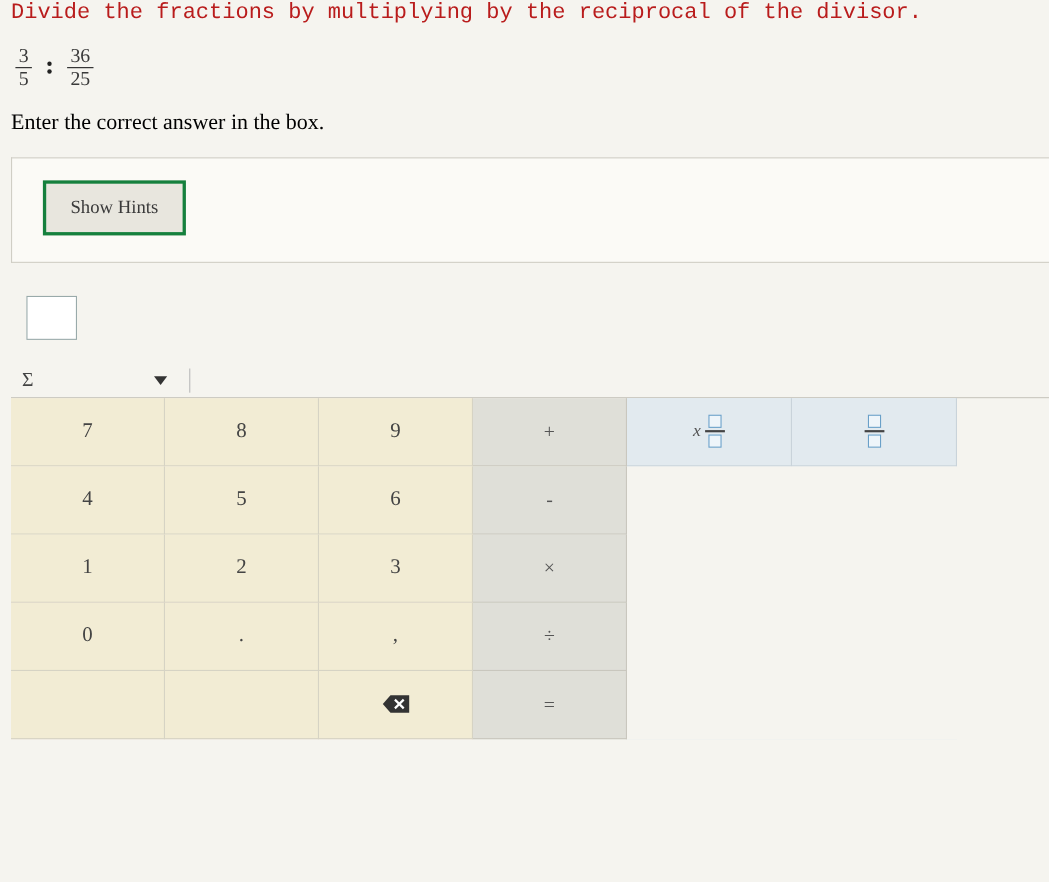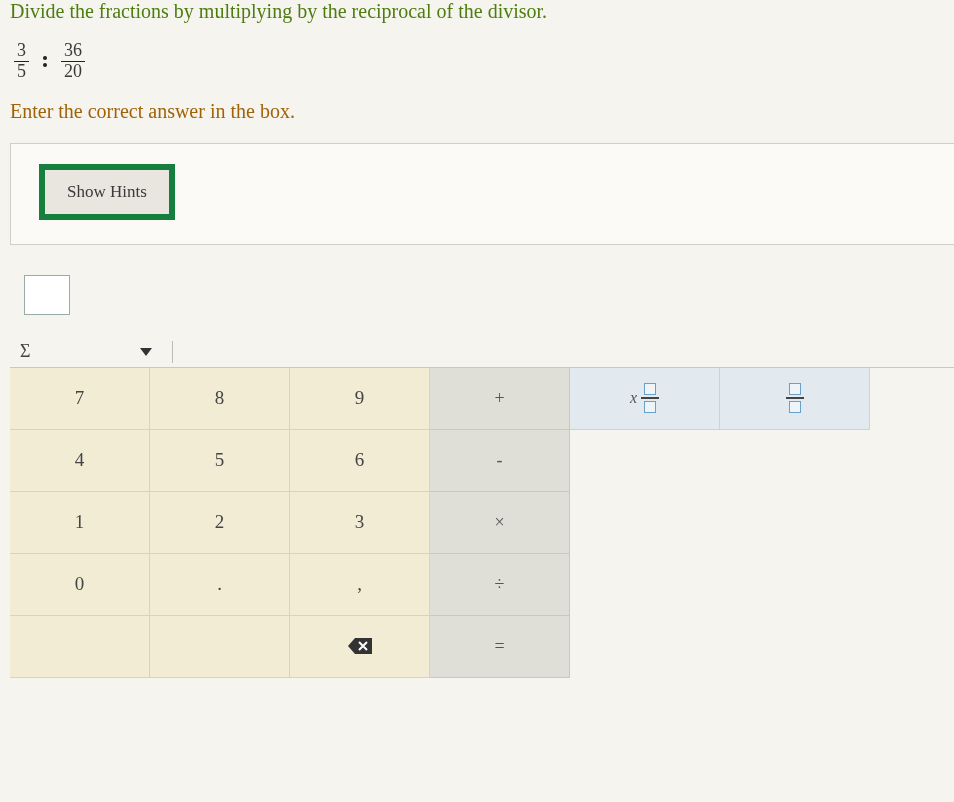--- a/index.html
+++ b/index.html
@@ -9,22 +9,23 @@
   width: 954px;
   height: 802px;
   color: #3a3a3a;
   overflow: hidden;
 }
 .question-area {
   padding: 0 10px;
 }
 .question-text {
   font-size: 20px;
-  color: #4d7c0f;
+  color: #b91c1c;
   margin-bottom: 18px;
+  font-family: Liberation Mono, monospace;
 }
 .fraction-expr {
   display: flex;
   align-items: center;
   gap: 12px;
   font-size: 18px;
   margin-bottom: 18px;
   padding-left: 4px;
 }
 .frac {
@@ -39,33 +40,33 @@
   display: inline-flex;
   flex-direction: column;
   align-items: center;
   gap: 3px;
   padding: 0 2px;
 }
 .divide-sym .dot { width: 4px; height: 4px; background: #222; border-radius: 50%; }
 .divide-sym .bar { width: 4px; height: 4px; background: #222; border-radius: 50%; }
 .instruction {
   font-size: 20px;
-  color: #a16207;
+  color: #000000;
   margin-bottom: 20px;
 }
 .panel {
   border: 1px solid #d0cec5;
   border-right: none;
   background: #fbfaf6;
   margin-left: 10px;
   padding: 20px 0 24px 28px;
 }
 .hints-btn {
   background: #e8e6de;
-  border: 6px solid #15803d;
+  border: 3px solid #15803d;
   padding: 12px 22px;
   font-size: 17px;
   color: #3a3a3a;
   font-family: inherit;
 }
 .answer-input-wrap {
   padding: 30px 0 0 24px;
 }
 .answer-input {
   width: 46px;
@@ -192,21 +193,21 @@
     <span class="frac">
       <span class="num">3</span>
       <span class="den">5</span>
     </span>
     <span class="divide-sym">
       <span class="dot"></span>
       <span class="bar"></span>
     </span>
     <span class="frac">
       <span class="num">36</span>
-      <span class="den">20</span>
+      <span class="den">25</span>
     </span>
   </div>
 
   <div class="instruction">Enter the correct answer in the box.</div>
 </div>
 
 <div class="panel">
   <button class="hints-btn">Show Hints</button>
 </div>
 

